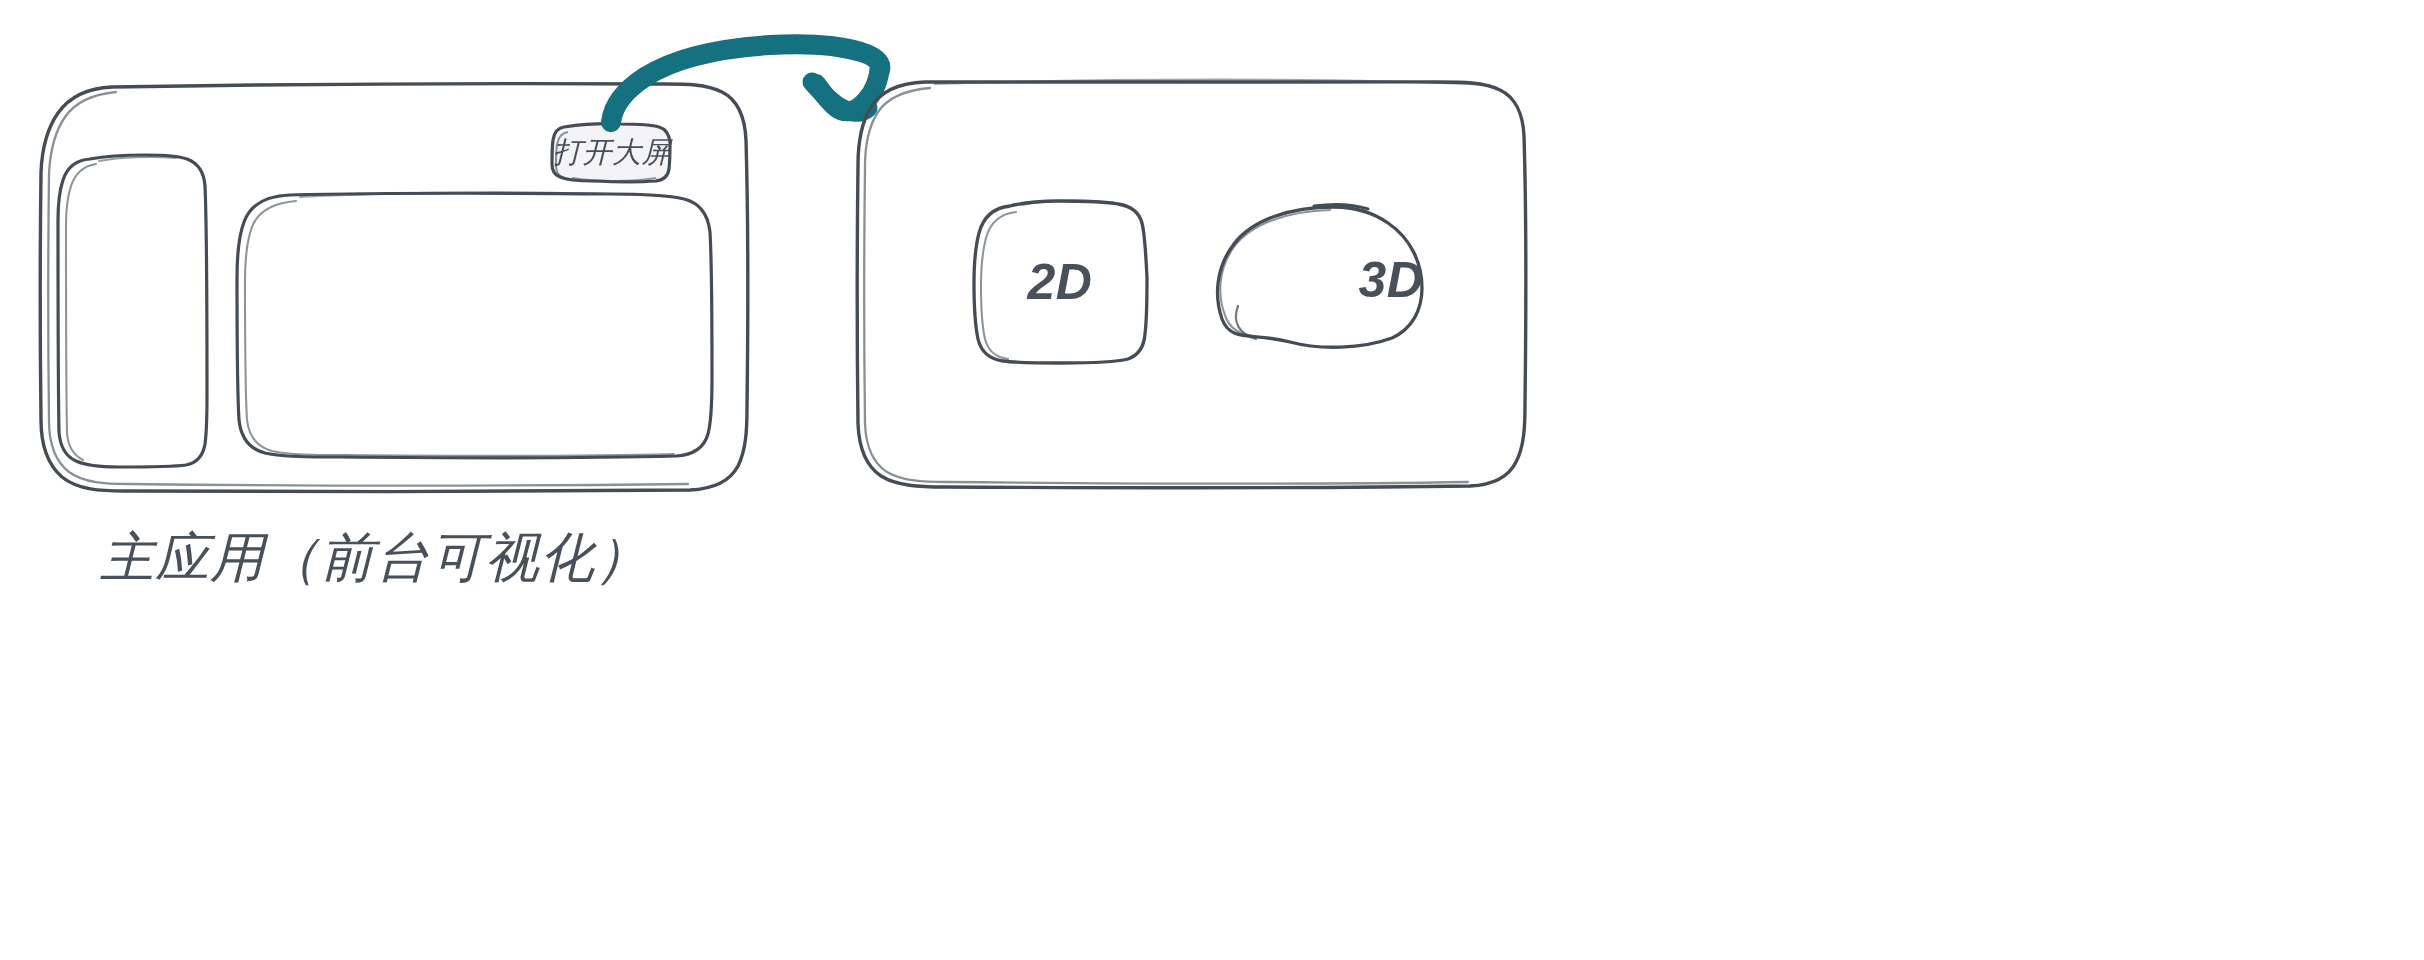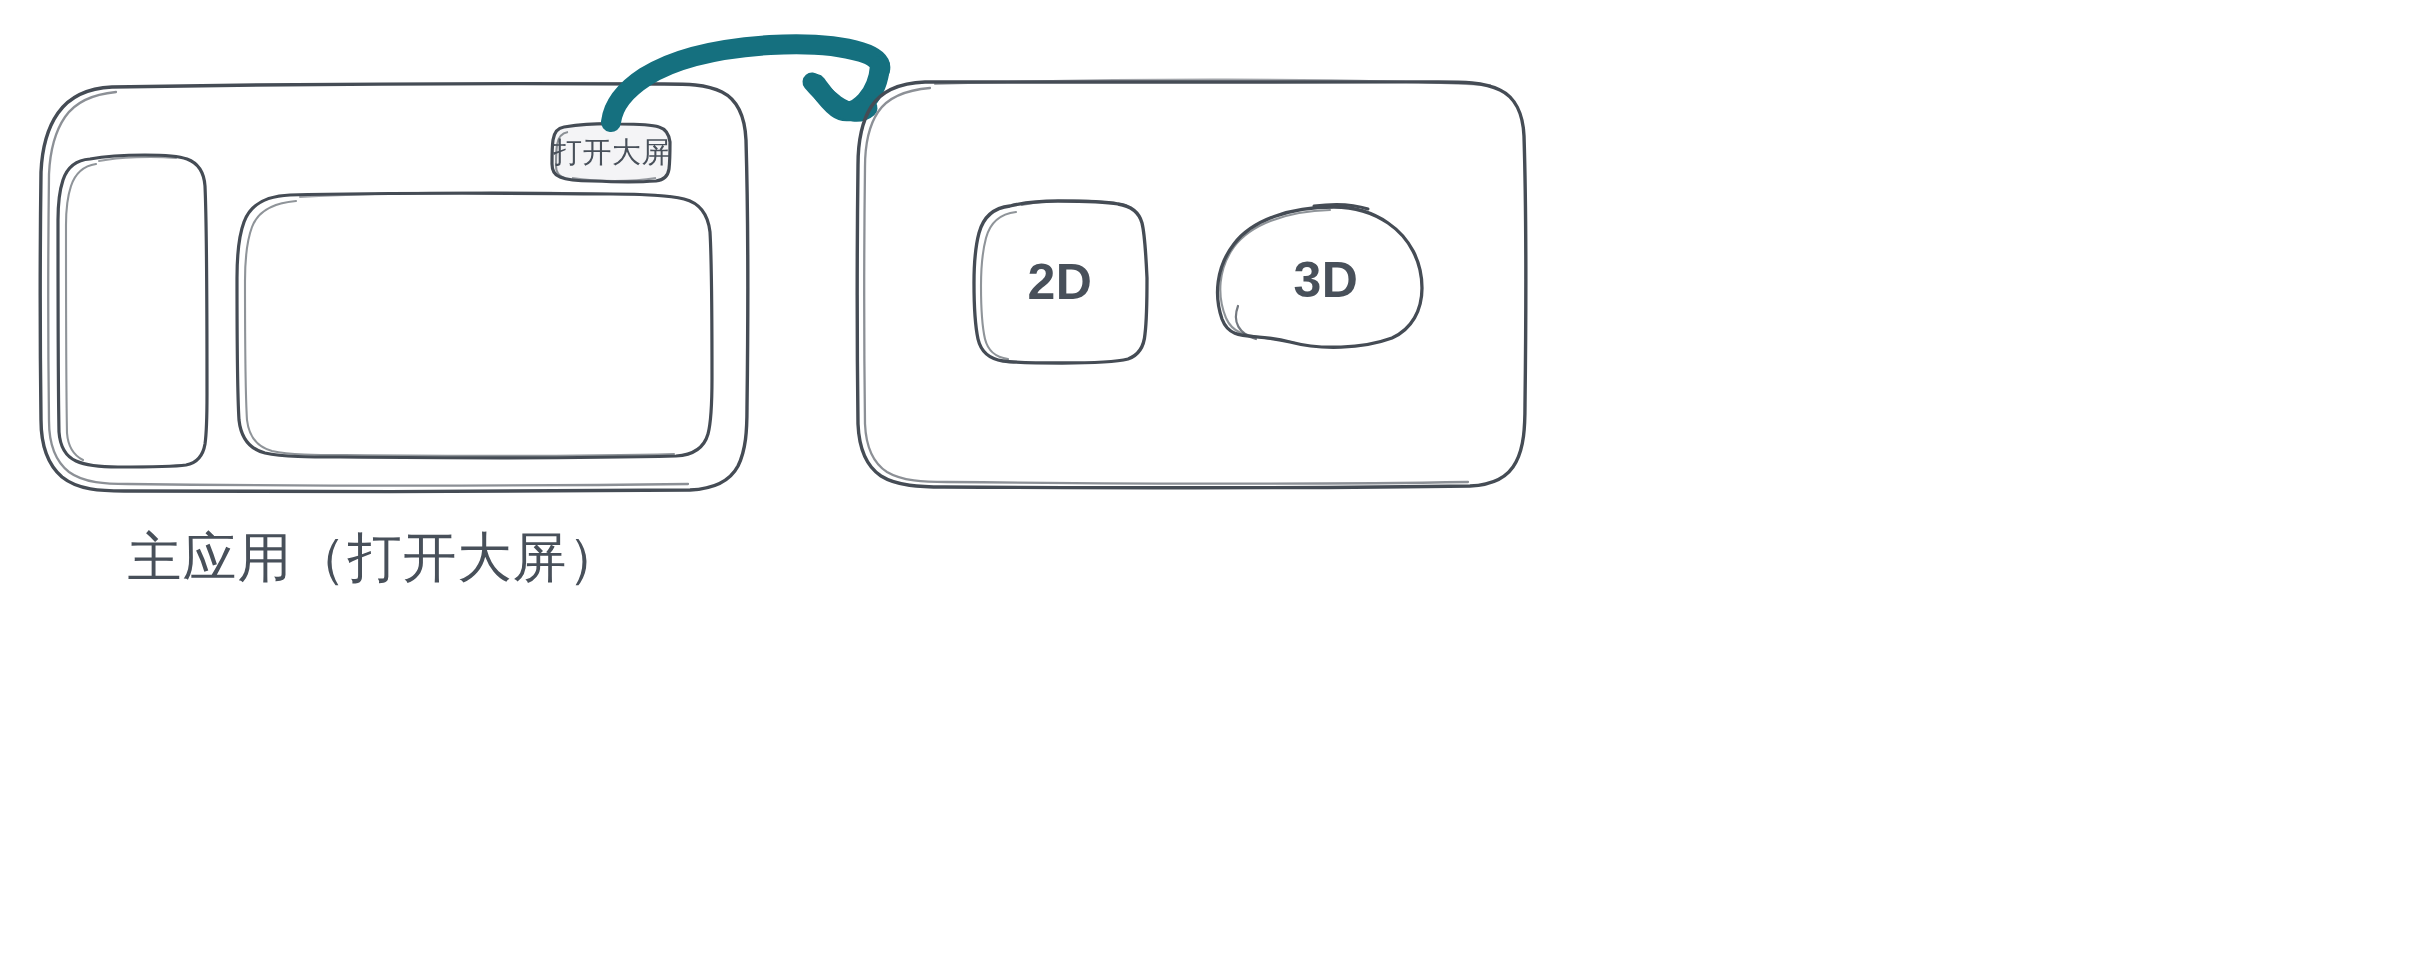--- a/index.html
+++ b/index.html
@@ -12,20 +12,21 @@
     width: 2424px;
     height: 960px;
     overflow: hidden;
     font-family: "Liberation Sans", sans-serif;
   }
   #stage {
     position: relative;
     width: 2424px;
     height: 960px;
     background: #ffffff;
+    font-style: italic;
   }
   #sketch {
     position: absolute;
     left: 0;
     top: 0;
     width: 2424px;
     height: 960px;
   }
   .lbl {
     position: absolute;
@@ -173,18 +174,18 @@
                C1236 341 1259 334 1295 343" stroke-width="2.1" opacity="0.6"></path>
       <path d="M1238 306 C1232 322 1239 334 1256 339" stroke-width="2.2" opacity="0.75"></path>
       <path d="M1314 206 C1336 203 1356 205 1368 209" stroke-width="3.0"></path>
     </g>
   </svg>
 
   <span class="lbl badge-text" style="left:612px; top:152px;">打开大屏</span>
 
   <span class="lbl shape-text" style="left:1060px; top:282px;text-align:right;">2D</span>
 
-  <span class="lbl shape-text" style="left:1326px; top:280px;">3D</span>
+  <span class="lbl shape-text" style="left:1391px; top:280px;">3D</span>
 
-  <span class="lbl caption" style="left:375px; top:530px;">主应用（打开大屏）</span>
+  <span class="lbl caption" style="left:375px; top:530px;">主应用（前台可视化）</span>
 
 
 </div>
 
 </body></html>

